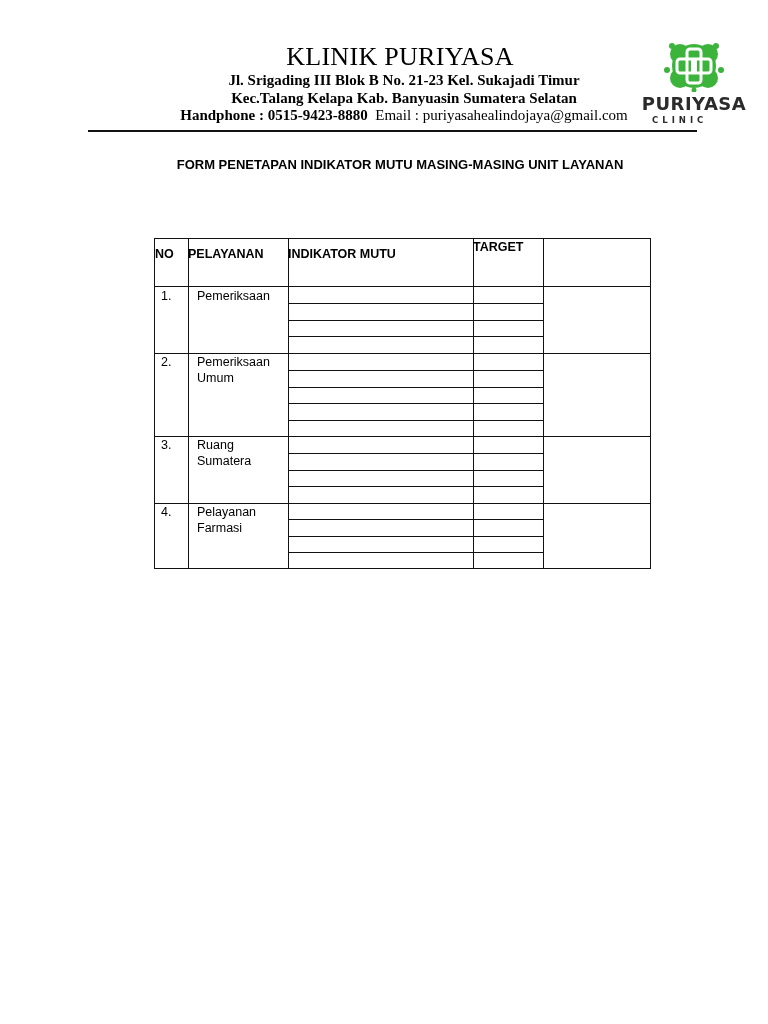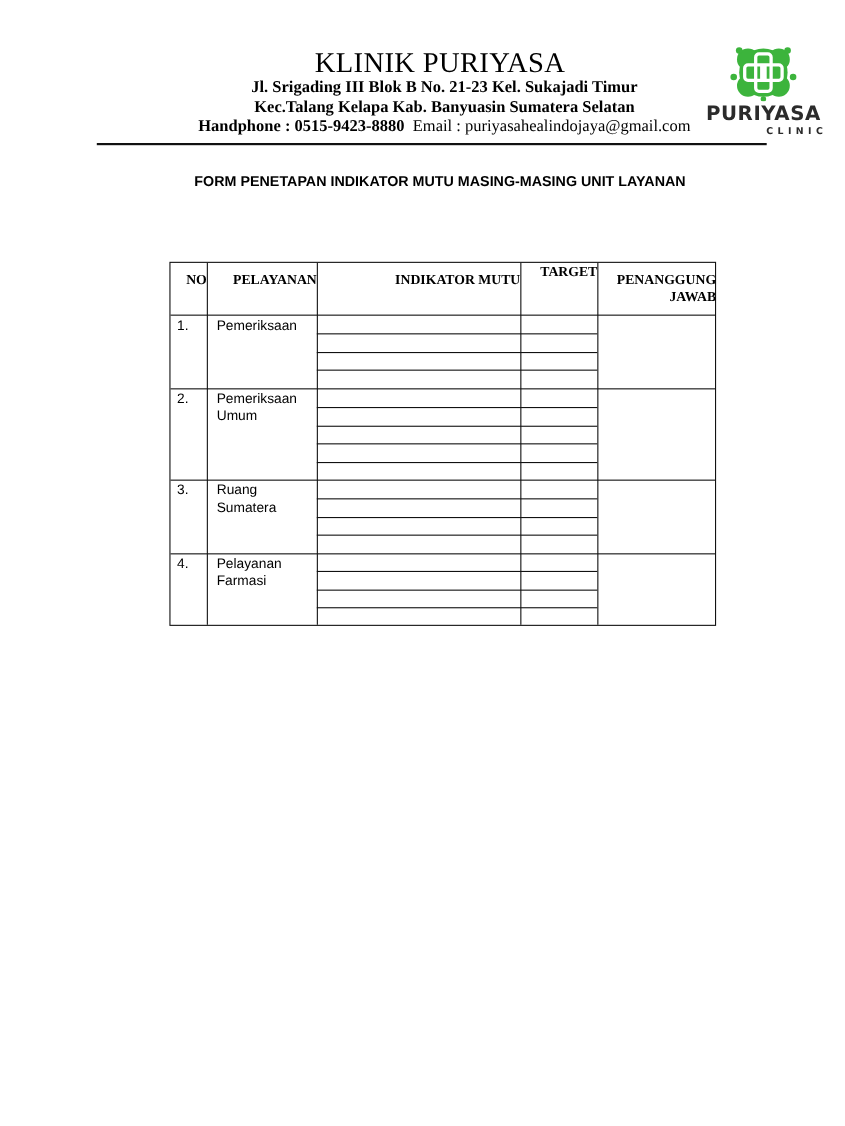--- a/index.html
+++ b/index.html
@@ -7,28 +7,28 @@
   .letterhead { position:absolute; left:0; top:0; width:640px; height:135px; }
   .clinic-name { position:absolute; left:0; width:800px; top:42px; text-align:center; font-family:"Liberation Serif", serif; font-size:26px; font-weight:400; letter-spacing:0.3px; }
   .addr { position:absolute; left:0; width:808px; text-align:center; font-family:"Liberation Serif", serif; font-size:15px; font-weight:bold; }
   .addr1 { top:72px; }
   .addr2 { top:90px; }
   .contact { position:absolute; left:0; width:808px; top:107px; text-align:center; font-family:"Liberation Serif", serif; font-size:15px; }
   .contact .hp { font-weight:bold; }
   .rule { position:absolute; left:88px; top:130px; width:609px; height:2px; background:#111; }
   .logo { position:absolute; left:636px; top:40px; width:116px; height:90px; }
   .logo-word { position:absolute; left:0; top:53px; width:116px; text-align:center; font-family:"DejaVu Sans", sans-serif; font-weight:bold; font-size:18px; letter-spacing:0.5px; color:#2b2b2b; }
-  .logo-sub { position:absolute; left:0; top:75px; width:116px; text-align:right; font-family:"DejaVu Sans", sans-serif; font-weight:bold; font-size:8.5px; letter-spacing:4px; color:#2b2b2b; }
+  .logo-sub { position:absolute; left:16px; top:75px; width:116px; text-align:left; font-family:"DejaVu Sans", sans-serif; font-weight:bold; font-size:8.5px; letter-spacing:4px; color:#2b2b2b; }
   .form-title { position:absolute; left:0; width:800px; top:157px; text-align:center; font-family:"Liberation Sans", sans-serif; font-weight:bold; font-size:13px; }
 
   .tbl { position:absolute; left:154px; top:238px; width:497px; height:331px; border:1px solid #111; box-sizing:border-box; }
   .vline { position:absolute; top:0; bottom:0; width:1px; background:#111; }
   .hline { position:absolute; height:1px; background:#111; }
   .cell-text { position:absolute; font-family:"Liberation Sans", sans-serif; font-size:12.5px; line-height:16px; }
-  .hdr { font-weight:bold; text-align:right;font-family:Liberation Serif, serif; }
+  .hdr { font-weight:bold; text-align:left; }
 </style>
 </head>
 <body>
 
 <div class="letterhead">
   <div class="clinic-name">KLINIK PURIYASA</div>
   <div class="addr addr1">Jl. Srigading III Blok B No. 21-23 Kel. Sukajadi Timur</div>
   <div class="addr addr2">Kec.Talang Kelapa Kab. Banyuasin Sumatera Selatan</div>
   <div class="contact">
     <span class="hp">Handphone : 0515-9423-8880</span>&nbsp;
@@ -71,24 +71,20 @@
   <div class="vline" style="left:133px"></div>
   <div class="vline" style="left:318px"></div>
   <div class="vline" style="left:388px"></div>
 
   <div class="hline" style="left:0;right:0;top:47px"></div>
 
   <div class="cell-text hdr" style="left:0;width:33px;top:7px">NO</div>
   <div class="cell-text hdr" style="left:33px;width:100px;top:7px">PELAYANAN</div>
   <div class="cell-text hdr" style="left:133px;width:185px;top:7px">INDIKATOR MUTU</div>
   <div class="cell-text hdr" style="left:318px;width:70px;top:0">TARGET</div>
-  <div class="cell-text hdr" style="left:388px;width:108px;top:7px">
-    <span>PENANGGUNG</span><br>
-    <span>JAWAB</span>
-  </div>
 
   <div class="cell-text" style="left:6px;top:49px">1.</div>
   <div class="cell-text" style="left:42px;top:49px">Pemeriksaan</div>
   <div class="hline" style="left:133px;width:255px;top:64px"></div>
   <div class="hline" style="left:133px;width:255px;top:81px"></div>
   <div class="hline" style="left:133px;width:255px;top:97px"></div>
   <div class="hline" style="left:0;right:0;top:114px"></div>
 
   <div class="cell-text" style="left:6px;top:115px">2.</div>
   <div class="cell-text" style="left:42px;top:115px">

